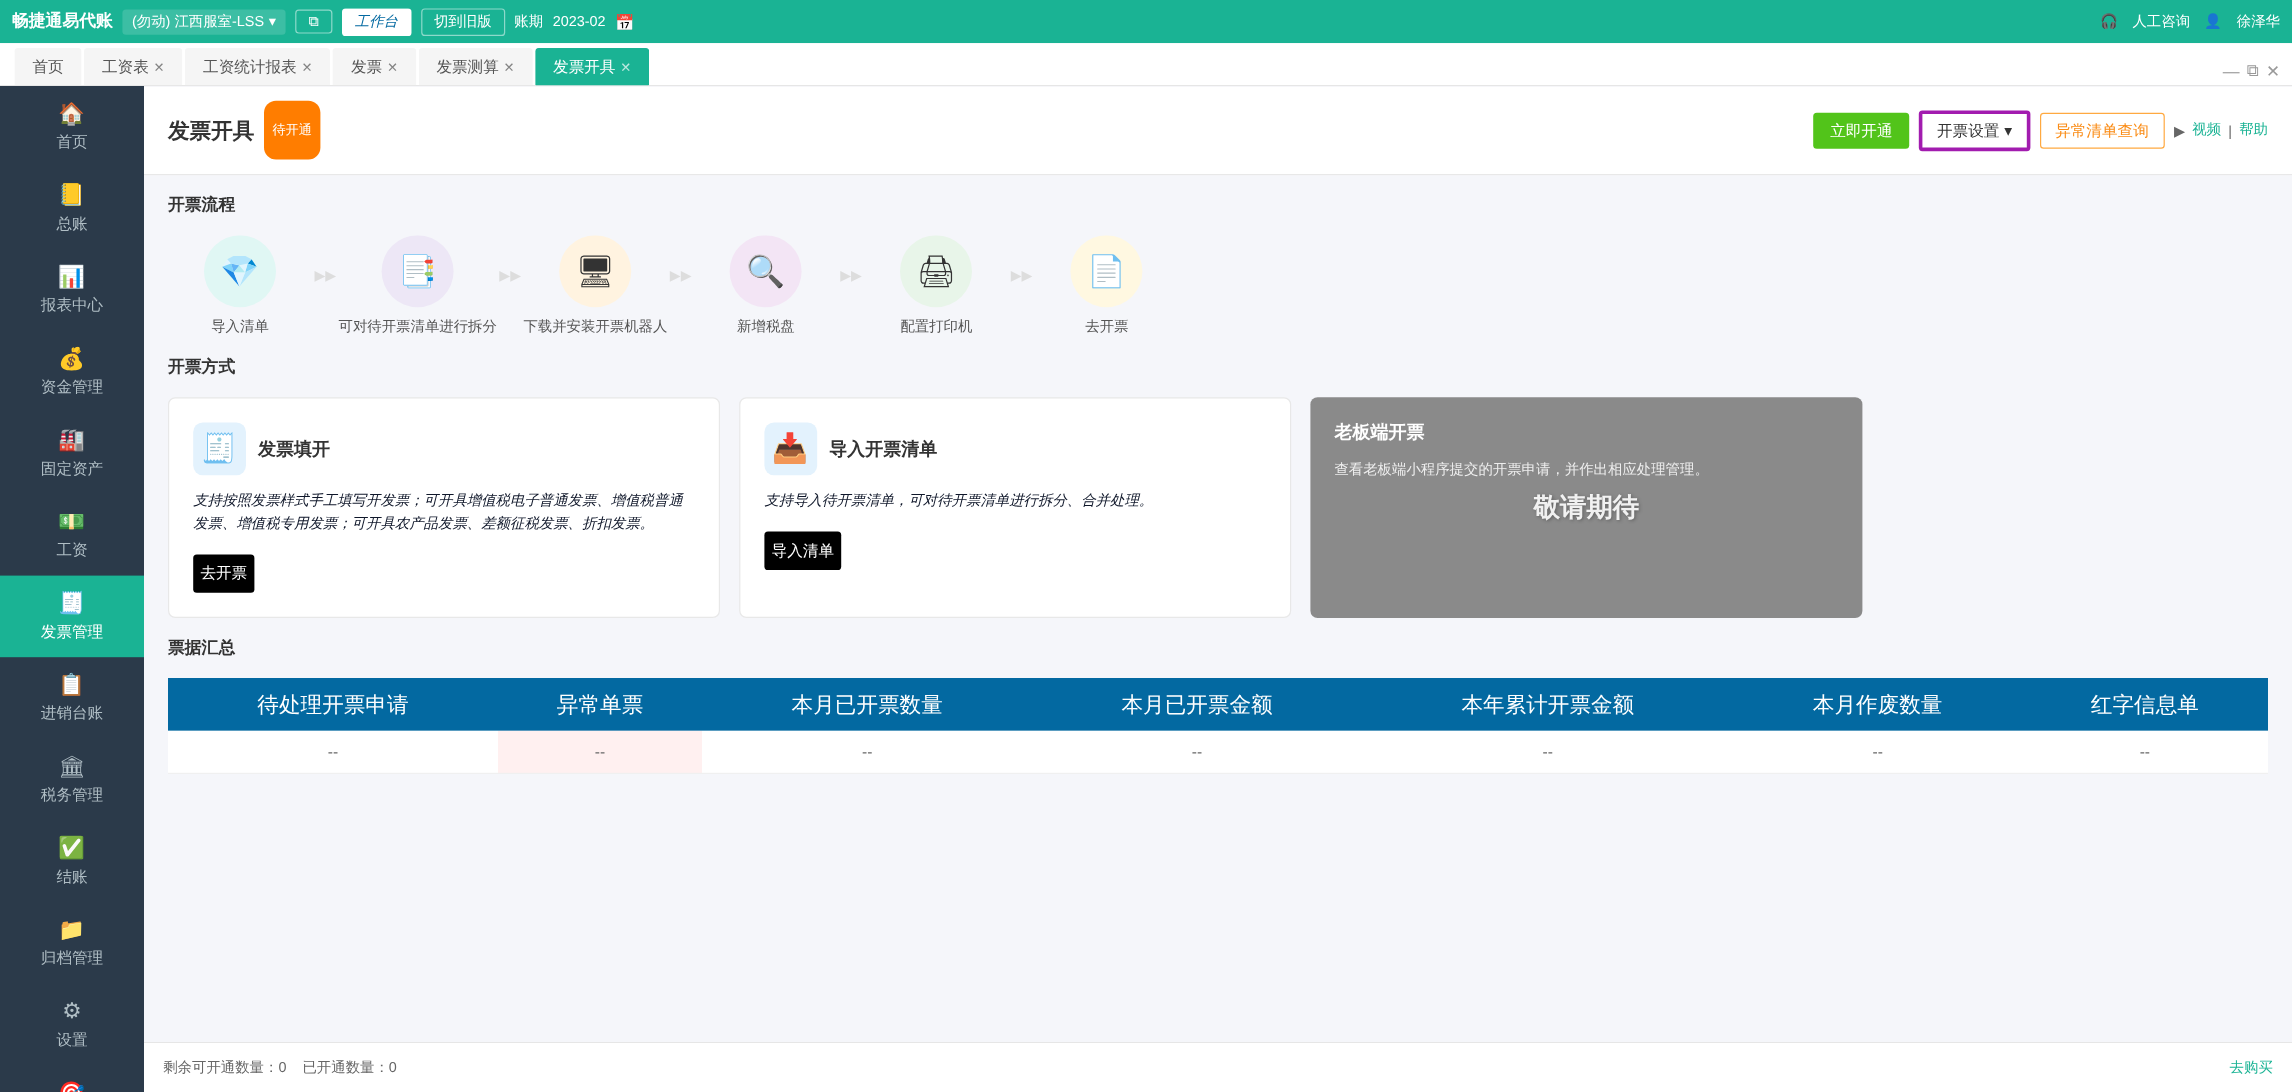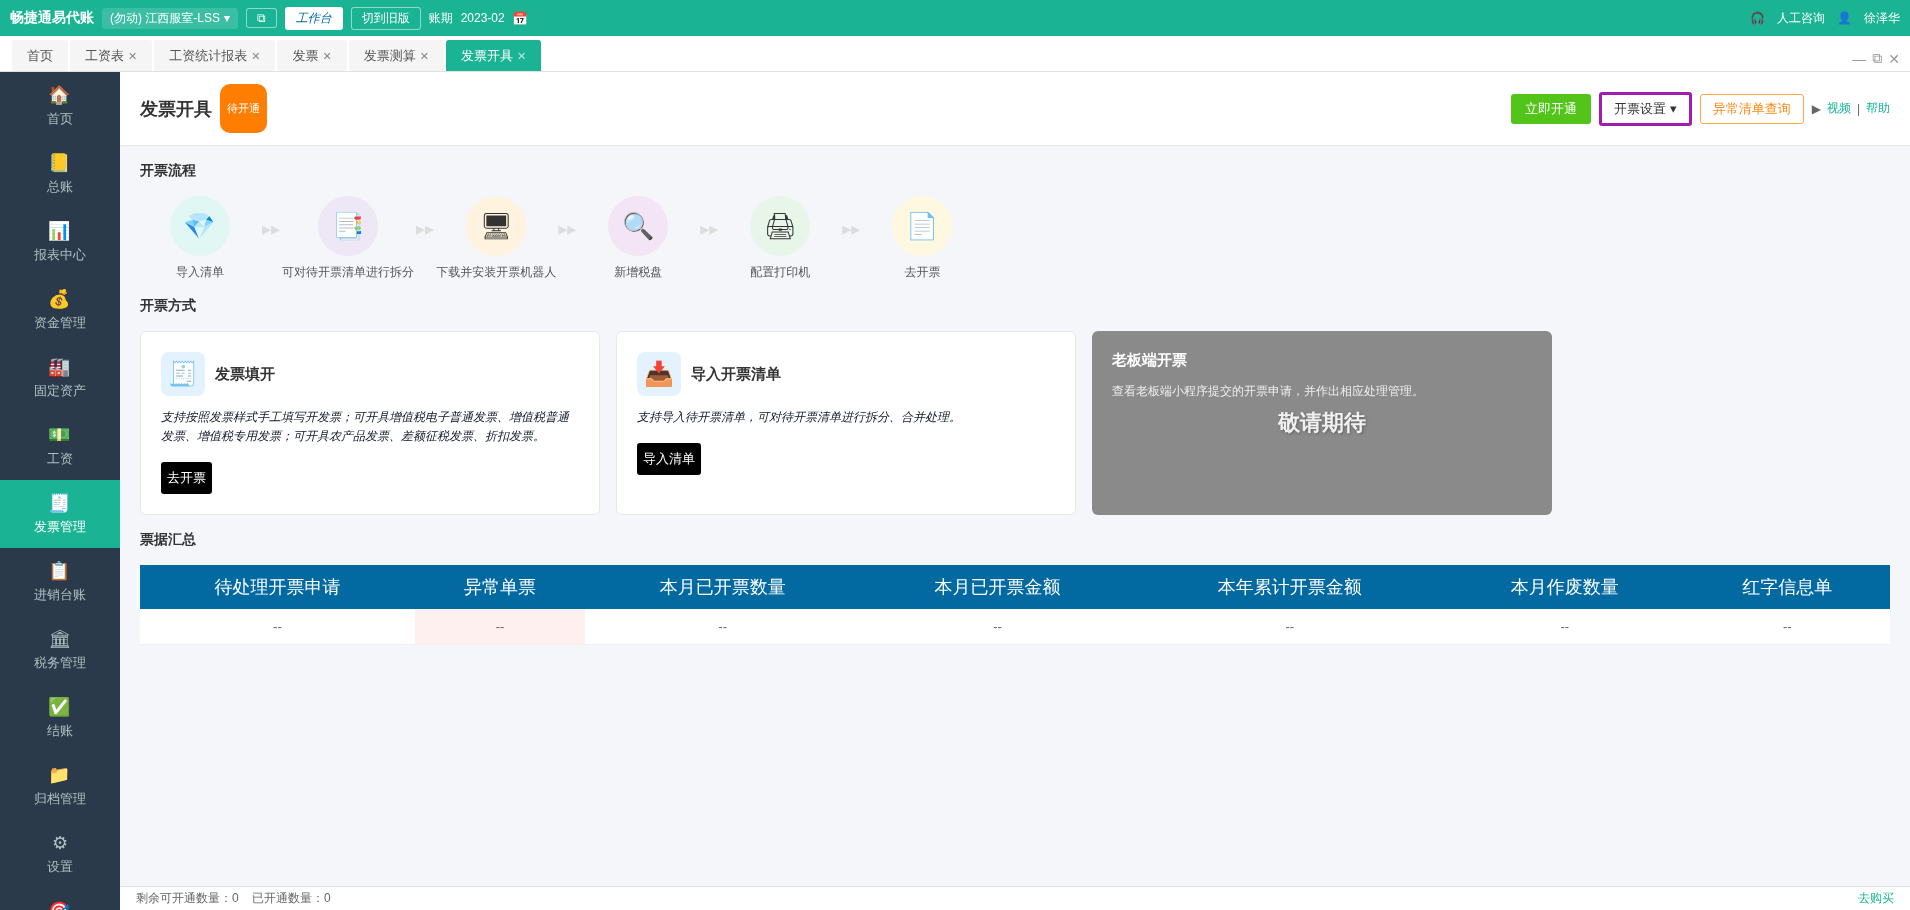--- a/index.html
+++ b/index.html
@@ -249,21 +249,21 @@
       border-bottom: 1px solid #f0f0f0;
     }
     .summary-table td.highlight { background: #fff0f0; }
 
     
     .page-footer {
       position: fixed;
       bottom: 0;
       left: 120px;
       right: 0;
-      height: 24px;
+      height: 42px;
       background: #fff;
       border-top: 1px solid #e0e0e0;
       display: flex;
       align-items: center;
       padding: 0 16px;
       font-size: 12px;
       color: #666;
       justify-content: space-between;
     }
     .footer-link { color: #1ab394; cursor: pointer; text-decoration: none; }

